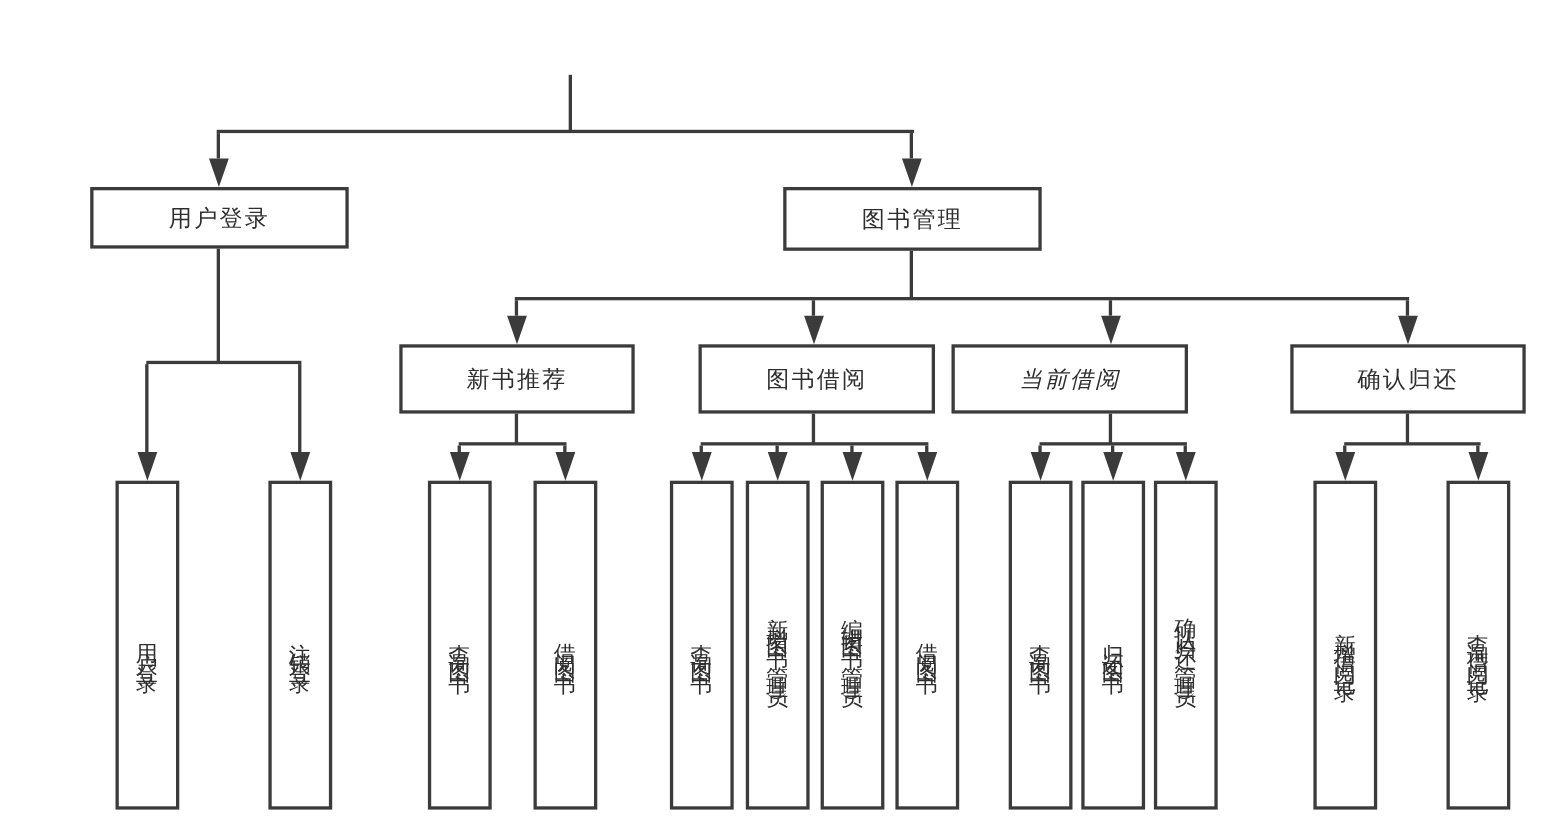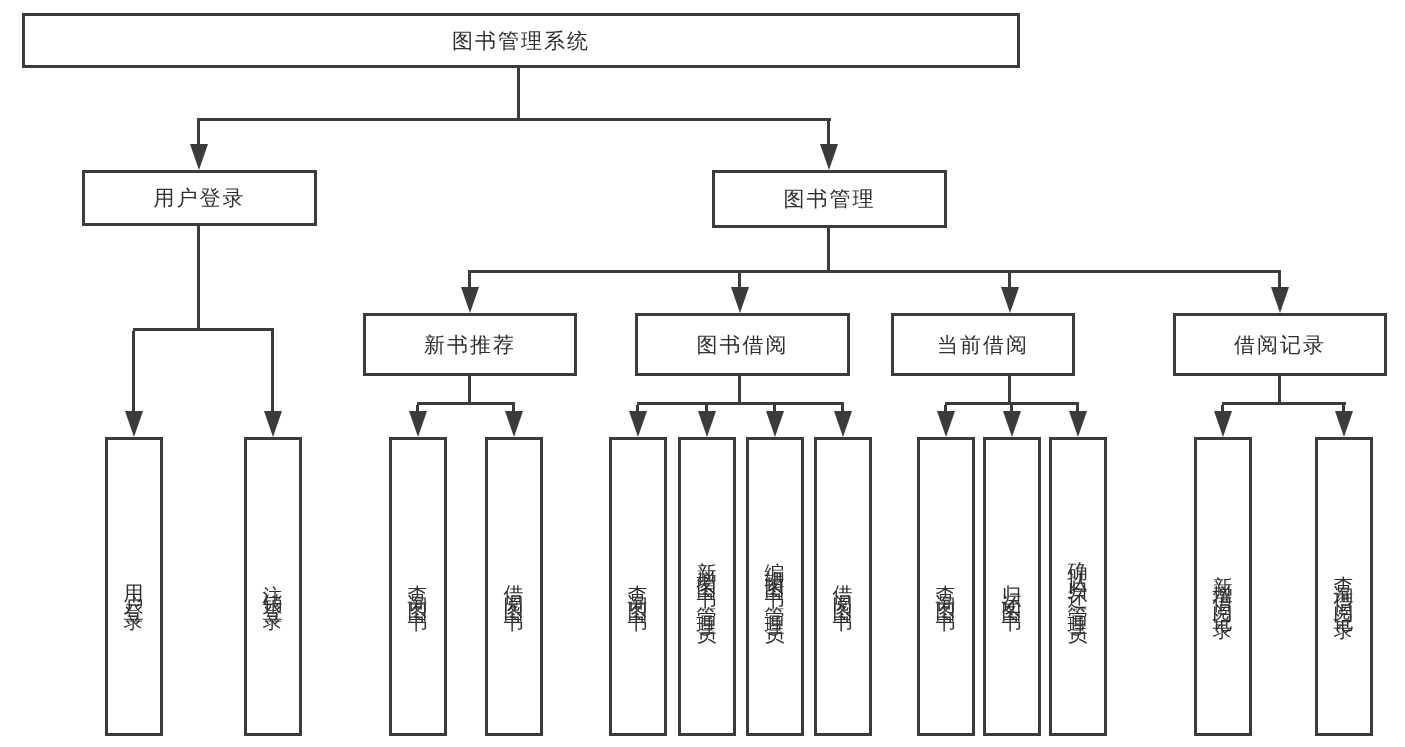--- a/index.html
+++ b/index.html
@@ -54,42 +54,39 @@
     color: var(--wm);
     opacity: 0.9;
     z-index: 10;
   }
 </style>
 </head>
 <body>
 
 <div class="canvas">
 
-  <div class="node hnode" style="left:22px; top:13px; width:998px; height:55px;">
-    <span class="label">图书管理系统</span>
-  </div>
 
   <div class="node hnode" style="left:82px; top:170px; width:235px; height:56px;">
     <span class="label">用户登录</span>
   </div>
   <div class="node hnode" style="left:363px; top:313px; width:214px; height:63px;">
     <span class="label">新书推荐</span>
   </div>
 
   <div class="node hnode" style="left:712px; top:170px; width:235px; height:58px;">
     <span class="label">图书管理</span>
   </div>
   <div class="node hnode" style="left:635px; top:313px; width:215px; height:63px;">
     <span class="label">图书借阅</span>
   </div>
-  <div class="node hnode" style="left:891px; top:313px; width:184px; height:63px;">
+  <div class="node hnode" style="left:865px; top:313px; width:215px; height:63px;font-style:italic;">
     <span class="label">当前借阅</span>
   </div>
   <div class="node hnode" style="left:1173px; top:313px; width:214px; height:63px;">
-    <span class="label">借阅记录</span>
+    <span class="label">确认归还</span>
   </div>
 
   <div class="node vnode" style="left:105px; top:437px; width:58px; height:299px;">
     <span class="label">用户登录</span>
   </div>
   <div class="node vnode" style="left:244px; top:437px; width:58px; height:299px;">
     <span class="label">注销登录</span>
   </div>
 
   <div class="node vnode" style="left:389px; top:437px; width:58px; height:299px;">

